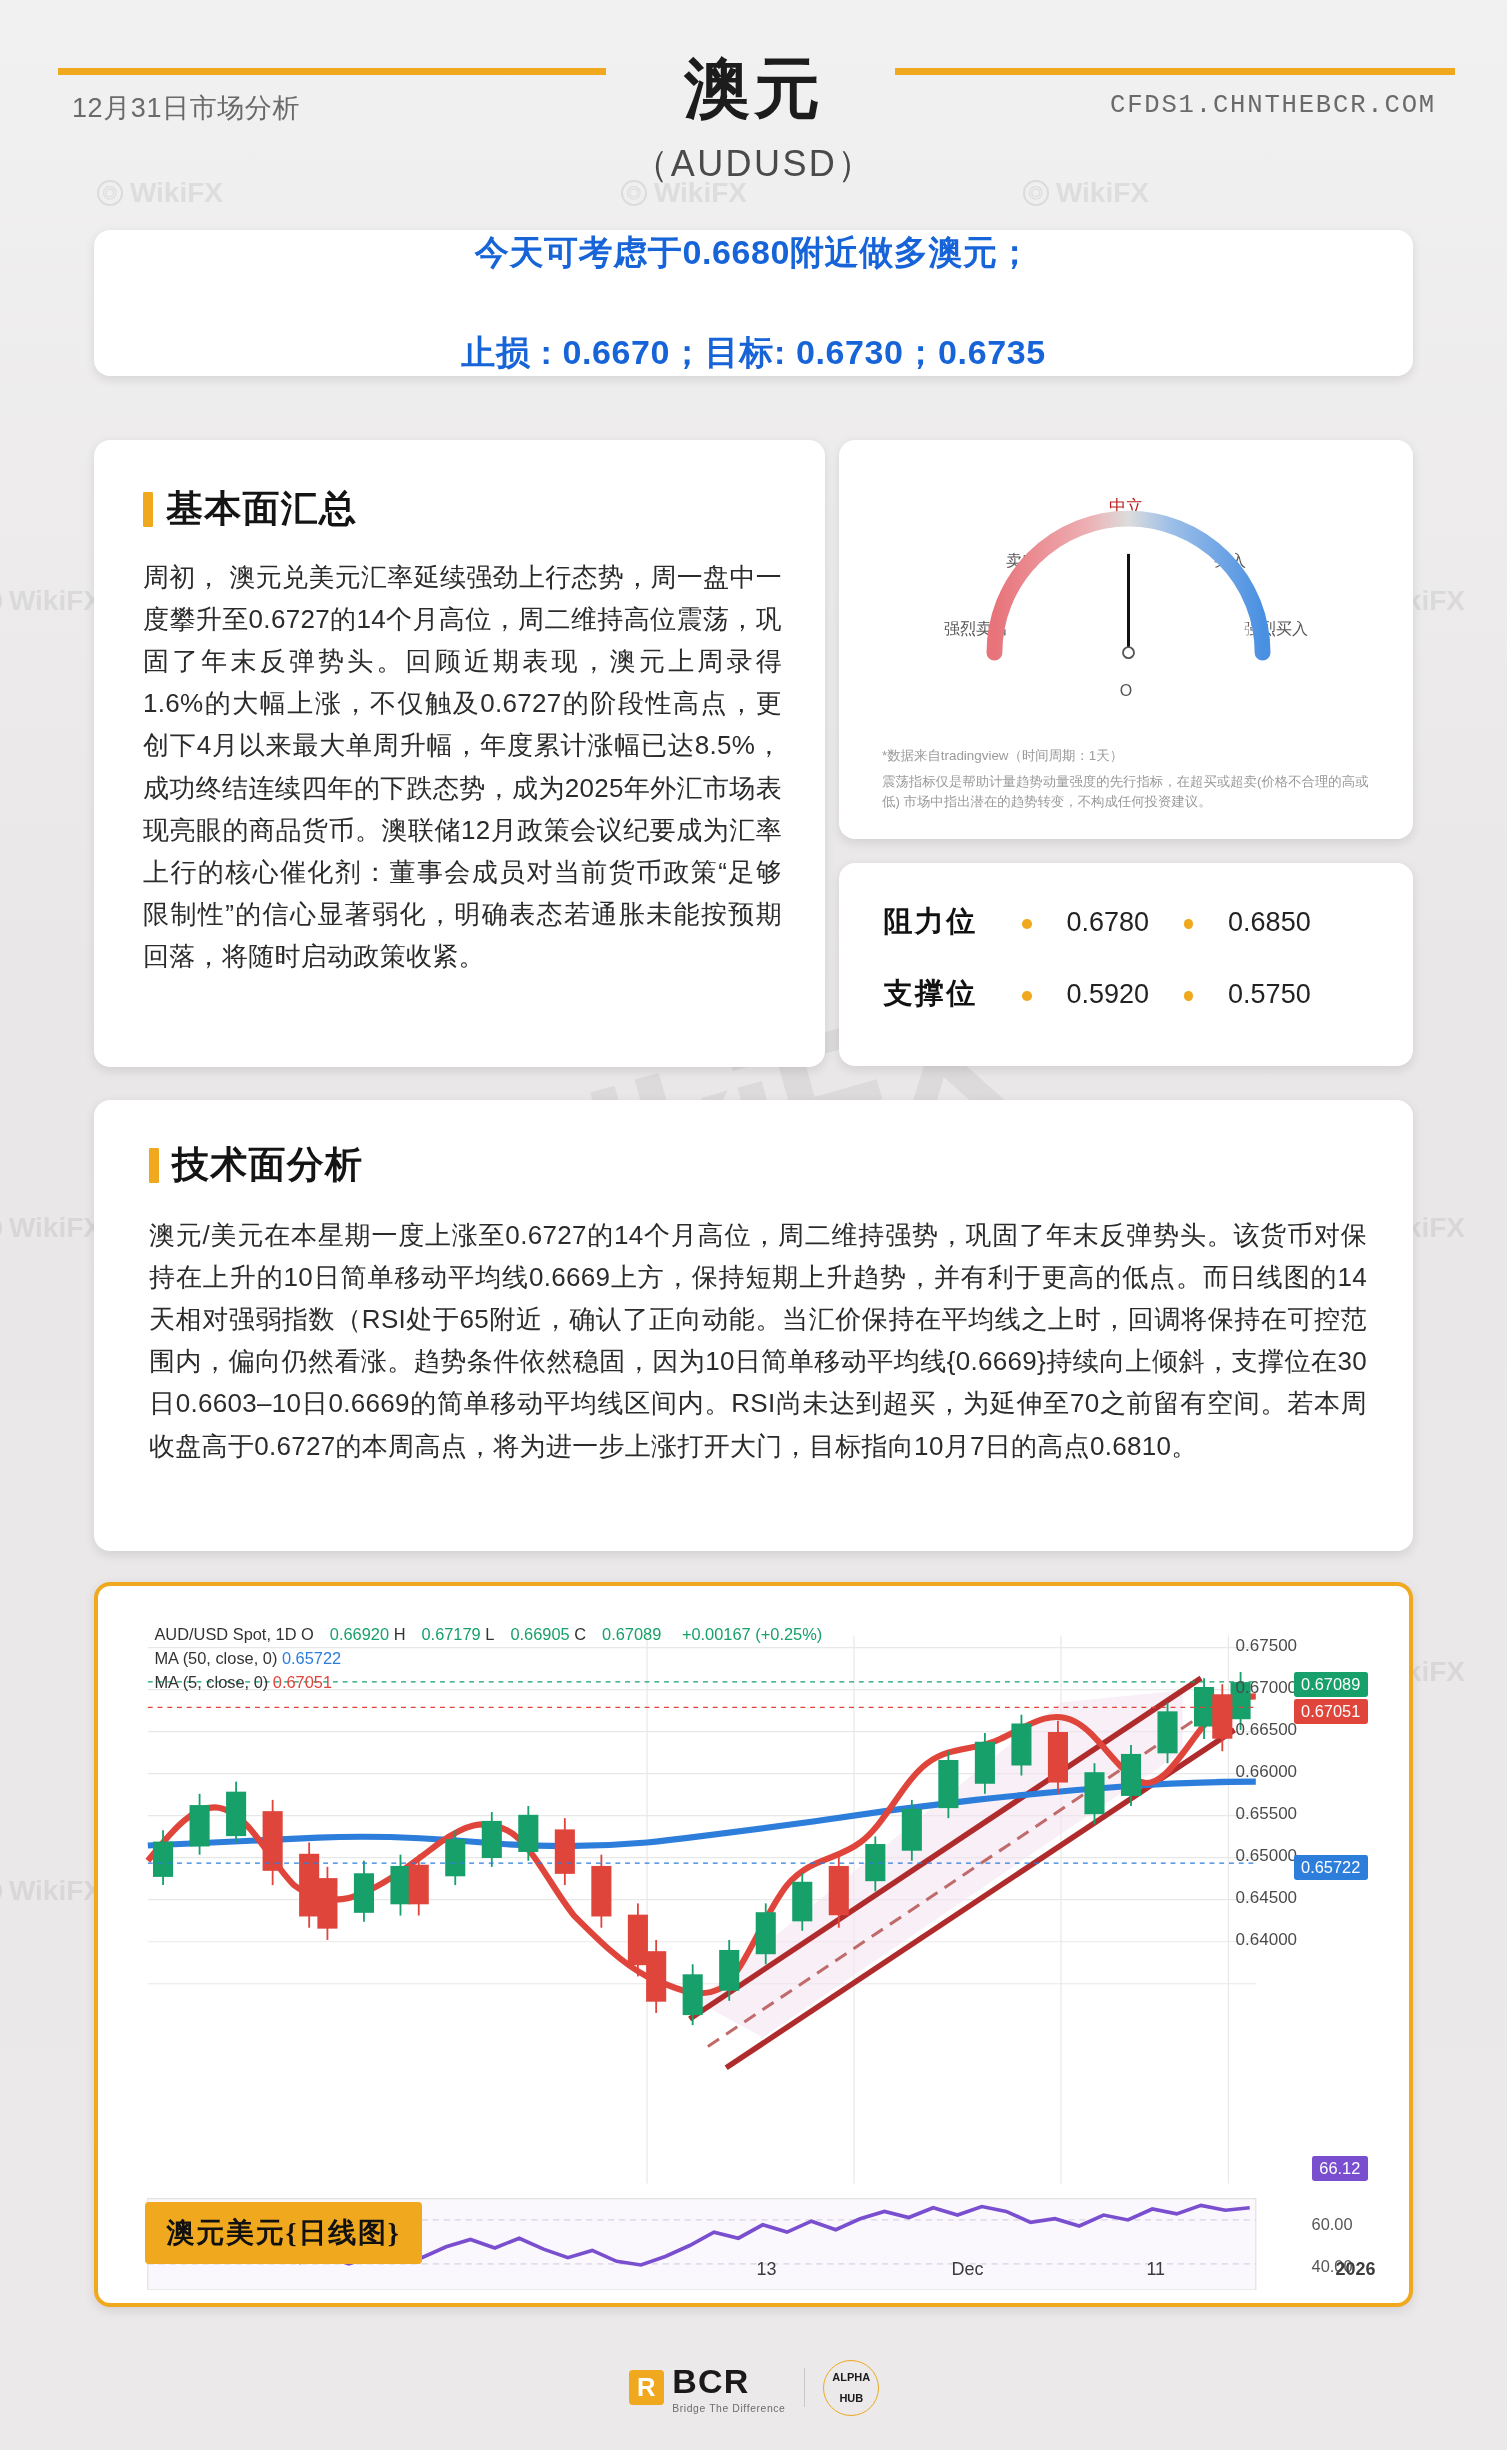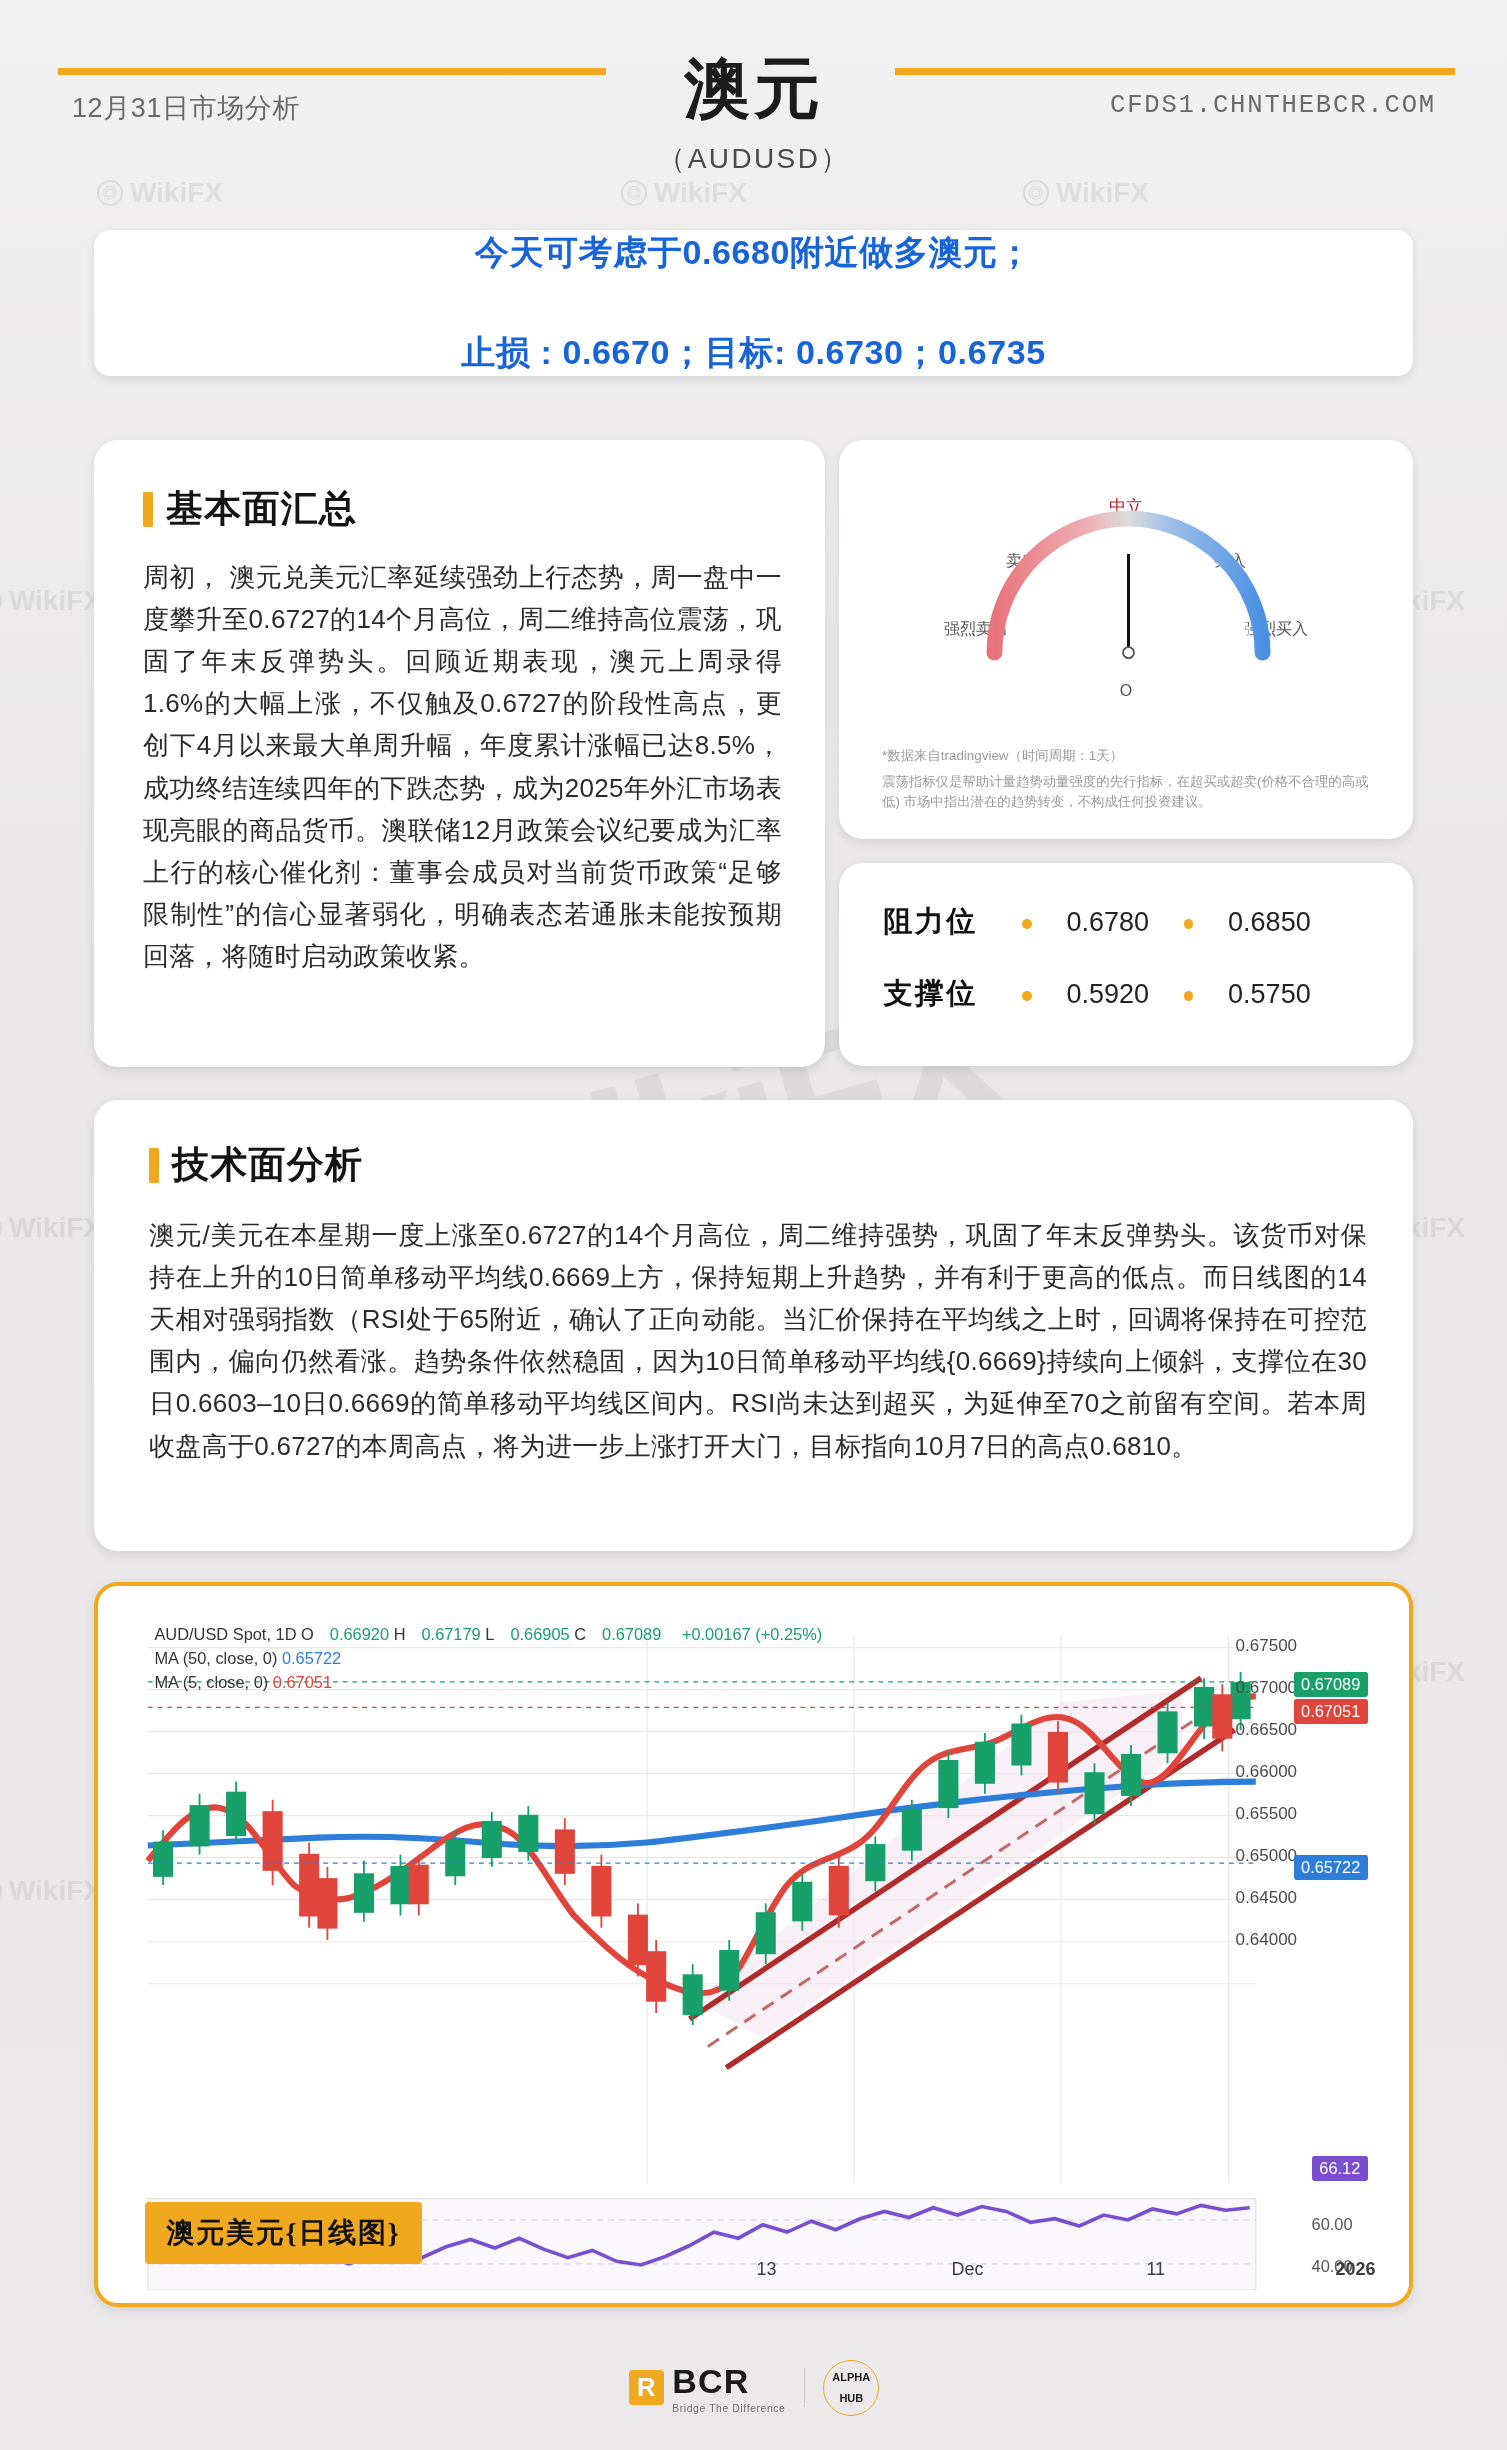--- a/index.html
+++ b/index.html
@@ -39,36 +39,36 @@
     font-size:25.6px; color:#6a6a6a; letter-spacing:1.8px;
     font-family:"Liberation Mono", monospace;
   }
   .hdr-title {
     position:absolute; left:0; right:0; top:44px;
     text-align:center; font-size:66px; font-weight:bold; color:#1c1c1c;
     letter-spacing:3.7px;
   }
   .hdr-sub {
     position:absolute; left:0; right:0; top:140px;
-    text-align:center; font-size:28px; color:#4a4a4a; letter-spacing:2.4px;
+    text-align:center; font-size:36px; color:#4a4a4a; letter-spacing:2.4px;
   }
 
   
   .banner {
     position:absolute; left:94px; top:230px; width:1319px; height:146px;
     background:#ffffff; border-radius:16px;
     box-shadow: 0 3.7px 11px rgba(0,0,0,.10);
     display:flex; flex-direction:column; align-items:center; justify-content:space-between;
   }
   .banner .l1 { font-size:34px; font-weight:bold; color:#1664d8; letter-spacing:0.6px; }
   .banner .l2 { font-size:34px; font-weight:bold; color:#1664d8; letter-spacing:0.6px; margin-top:13.4px;}
 
   
   .card {
-    background:#fff; border-radius:24px;
+    background:#fff; border-radius:16px;
     box-shadow: 0 3.7px 11px rgba(0,0,0,.10);
     position:absolute;
   }
   .card-fundamental { left:94px; top:440px; width:731px; height:627px; }
   .card-gauge { left:839px; top:440px; width:574px; height:399px; }
   .card-levels { left:839px; top:863px; width:574px; height:203px; }
   .card-technical { left:94px; top:1100px; width:1319px; height:451px; }
   .card-chart { left:94px; top:1582px; width:1319px; height:725px; border:4.3px solid #f0a81e; background:#fff;}
 
   .sec-title {

